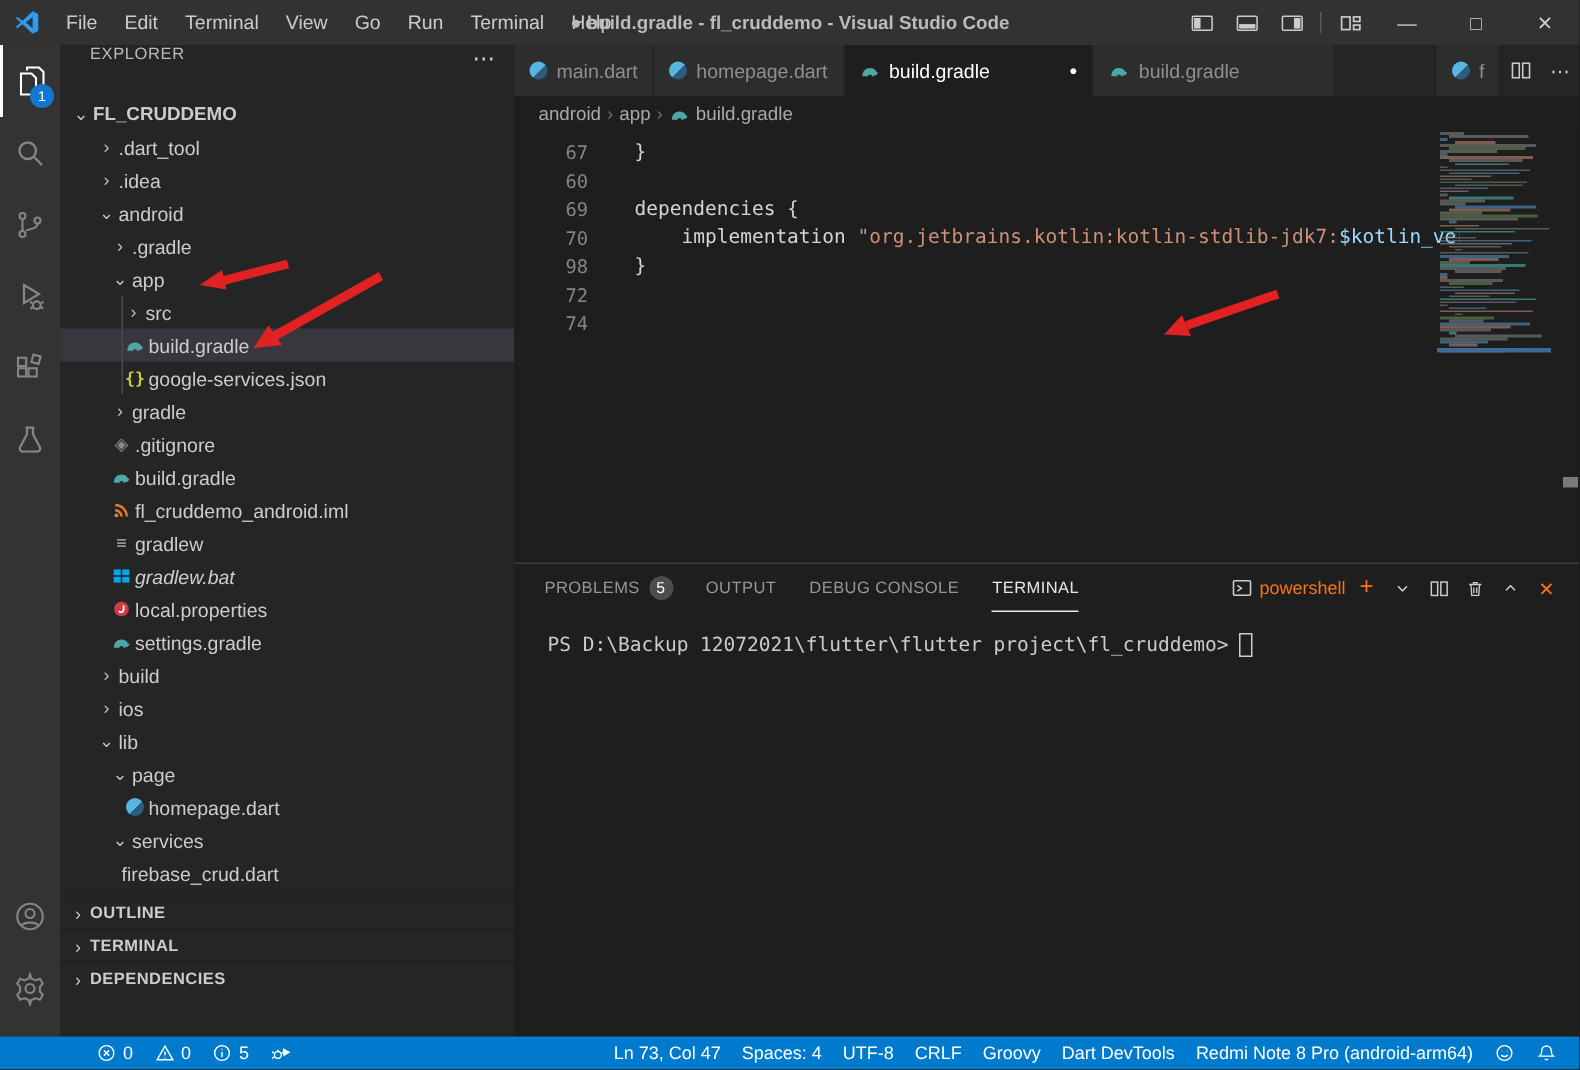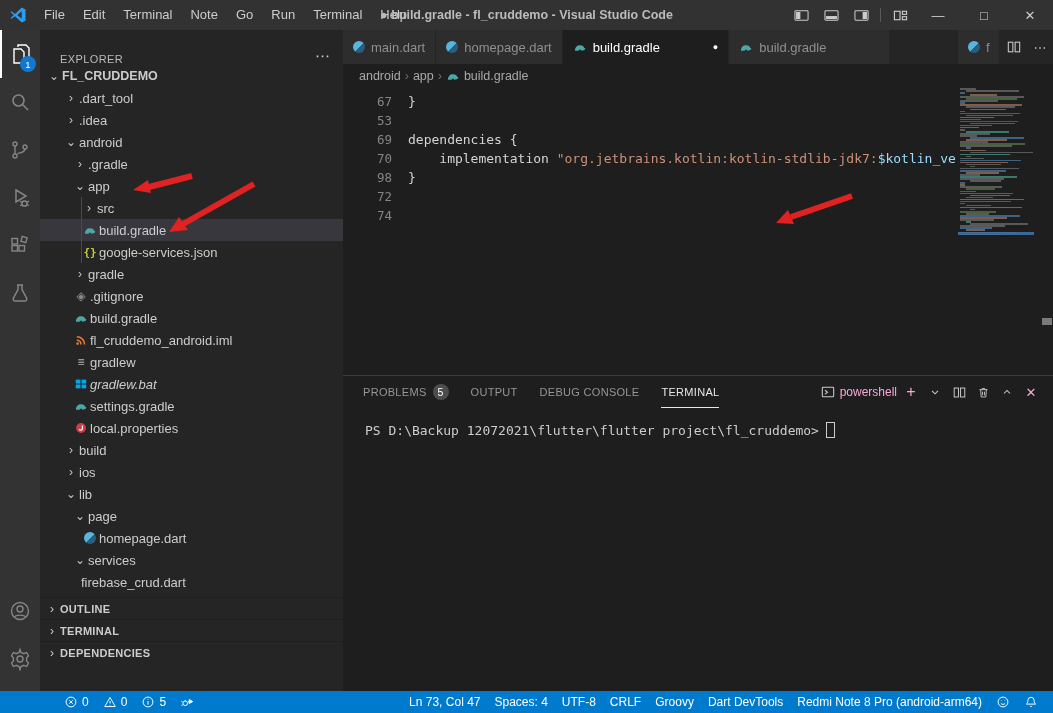--- a/index.html
+++ b/index.html
@@ -22,21 +22,21 @@
   #activitybar { position:absolute; left:0; top:30px; width:40px; height:661px; background:#333333; }
   .act-item { position:relative; width:40px; height:48px; display:flex; align-items:center; justify-content:center; color:#858585; }
   .act-item.active { color:#ffffff; border-left:2px solid #ffffff; }
   .act-item svg { width:24px; height:24px; }
   .act-badge { position:absolute; right:4px; bottom:6px; min-width:16px; height:16px; border-radius:9px;
     background:var(--badge,#007acc); color:#fff; font-size:9.5px; display:flex; align-items:center; justify-content:center; }
   #act-bottom { position:absolute; left:0; bottom:8px; width:40px; }
 
   
   #sidebar { position:absolute; left:40px; top:30px; width:303px; height:661px; background:#252526; overflow:hidden; }
-  #explorer-head { height:35px; display:flex; align-items:flex-end; padding:0 12px 0 20px; }
+  #explorer-head { height:35px; display:flex; align-items:flex-start; padding:0 12px 0 20px; }
   #explorer-title { font-size:11px; letter-spacing:.4px; color:#bbbbbb; flex:1; }
   #explorer-more { color:#cccccc; font-size:15px; letter-spacing:1px; }
   #tree { position:absolute; left:0; top:35px; width:303px; height:532px; overflow:hidden; }
   .row { height:22px; display:flex; align-items:center; white-space:nowrap; cursor:pointer; color:#cccccc; }
   .row.selected { background:#37373d; }
   .row .twist { width:16px; text-align:center; color:#c5c5c5; font-size:12px; flex:none; }
   .row .ficon { width:18px; flex:none; display:flex; align-items:center; justify-content:center; }
   .row .lbl { font-size:13px; }
   .row.root .lbl { font-weight:bold; font-size:12.5px; }
   .ic { width:14px; height:14px; }
@@ -65,21 +65,21 @@
     display:flex; align-items:center; justify-content:flex-end; color:#cccccc; }
   .ed-act { width:26px; display:flex; justify-content:center; align-items:center; }
   #breadcrumb { position:absolute; left:0; top:34px; width:710px; height:24px; display:flex; align-items:center;
     padding-left:16px; color:#a9a9a9; font-size:12.5px; background:#1e1e1e; }
   .crumb { margin-right:4px; display:flex; align-items:center; }
   .crumb .ficon { margin-right:4px; display:flex; }
   .crumb-sep { margin-right:4px; color:#6e6e6e; }
 
   #editor { position:absolute; left:0; top:58px; width:710px; height:287px; overflow:hidden;
     font-family:"DejaVu Sans Mono",monospace; font-size:13px; line-height:19px; padding-top:4px; }
-  .cl { display:flex; height:19px; }
+  .cl { display:flex; height:19px;gap:15px; }
   .cl .num { width:49px; text-align:right; color:#858585; flex:none; font-size:12.5px; }
   .cl.cur .num { color:#c6c6c6; }
   .cl .txt { margin-left:16px; width:550px; white-space:pre; overflow:hidden; position:relative; }
   .cl.cur .txt { box-shadow:0 1px 0 #323233, 0 -1px 0 #323233; }
   .seg-p { color:#d4d4d4; } .seg-s { color:#ce9178; } .seg-v { color:#9cdcfe; }
   .cursor-bar { display:inline-block; width:2px; height:16px; background:#f0f0f0; vertical-align:text-bottom; }
 
   #minimap { position:absolute; left:615px; top:58px; width:80px; height:287px; overflow:hidden; }
   .mm-line { position:absolute; height:1.5px; opacity:.55; }
   #mm-sel { position:absolute; left:0; width:76px; height:3px; background:#3f6fa5; opacity:.9; }
@@ -87,21 +87,21 @@
   #v-thumb { position:absolute; left:1px; top:230px; width:10px; height:7px; background:#9a9a9a; opacity:.75; }
 
   
   #panel { position:absolute; left:0; top:345px; width:710px; height:316px; background:#1e1e1e; border-top:1px solid #3c3c3c; }
   #panel-tabs { display:flex; align-items:center; height:32px; padding-left:20px; }
   .ptab { font-size:11px; letter-spacing:.3px; color:#969696; margin-right:22px; height:32px;
     display:flex; align-items:center; cursor:pointer; }
   .ptab.active { color:#e7e7e7; border-bottom:1px solid #e7e7e7; }
   .ptab .pbadge { margin-left:6px; min-width:16px; height:16px; border-radius:9px; background:#4d4d4d;
     color:#ffffff; font-size:10.5px; display:flex; align-items:center; justify-content:center; }
-  #panel-actions { position:absolute; right:10px; top:0; height:32px; display:flex; align-items:center; color:#f9a8d4; }
+  #panel-actions { position:absolute; right:10px; top:0; height:32px; display:flex; align-items:center; color:#f97316; }
   .p-act { width:24px; display:flex; justify-content:center; align-items:center; }
   #shell-pick { display:flex; align-items:center; margin-right:2px; }
   #shell-label { font-size:12px; margin-left:5px; }
   #term-content { padding:14px 0 0 22px; font-family:"DejaVu Sans Mono",monospace; font-size:13px; color:#cccccc; white-space:pre; display:flex; align-items:center; }
   #term-cursor { display:inline-block; width:9px; height:16px; border:1px solid #cccccc; margin-left:7px; }
 
   
   #statusbar { position:absolute; left:0; top:691px; width:1053px; height:22px; background:var(--statusbar,#007acc);
     color:#ffffff; display:flex; align-items:center; font-size:12px; }
   #status-left { display:flex; align-items:center; margin-left:57px; flex:1; }
@@ -119,21 +119,21 @@
 <div id="app">
 
   <div id="titlebar">
     <svg id="vscode-logo" viewBox="0 0 24 24">
       <path fill="#2c9bf0" d="M17 2 8 10.5 3.5 7 2 8l4.5 4L2 16l1.5 1L8 13.5 17 22l5-2.5v-15L17 2zm0 5v10l-6-5 6-5z"></path>
     </svg>
     <div id="menubar" style="display:flex;">
         <div class="menu-item">File</div>
         <div class="menu-item">Edit</div>
         <div class="menu-item">Terminal</div>
-        <div class="menu-item">Note</div>
+        <div class="menu-item">View</div>
         <div class="menu-item">Go</div>
         <div class="menu-item">Run</div>
         <div class="menu-item">Terminal</div>
         <div class="menu-item">Help</div>
       </div>
     <div id="window-title">
       <span>●</span>
       <span>build.gradle - fl_cruddemo - Visual Studio Code</span>
     </div>
     <div id="title-right">
@@ -321,33 +321,33 @@
               <rect x="8.6" y="3" width="5.4" height="4.4"></rect>
               <rect x="2" y="8.6" width="5.4" height="4.4"></rect>
               <rect x="8.6" y="8.6" width="5.4" height="4.4"></rect>
             </svg>
           </span>
           <span class="lbl">gradlew.bat</span>
         </div>
         <div class="row" style="padding-left: 32px;">
           <span class="ficon">
             <svg class="ic" viewBox="0 0 16 16">
-              <path fill="#4ba8a6" d="M2.2 12.3c.1-3.9 2.3-6.2 5.8-6.2 2.4 0 4 1 4.7 2.7l1.5.9-1 1.4c-.6.8-1.5.9-2.1.3l-.2 1h-1.6v-1.2H6.7v1.1H2.2z"></path>
-            </svg>
-          </span>
-          <span class="lbl">settings.gradle</span>
-        </div>
-        <div class="row" style="padding-left: 32px;">
-          <span class="ficon">
-            <svg class="ic" viewBox="0 0 16 16">
               <circle cx="8" cy="8" r="5.6" fill="#cc3e44"></circle>
               <path d="M9.6 5.2v3.4a1.9 1.9 0 0 1-3.6.8" stroke="#fff" stroke-width="1.3" fill="none"></path>
             </svg>
           </span>
           <span class="lbl">local.properties</span>
+        </div>
+        <div class="row" style="padding-left: 32px;">
+          <span class="ficon">
+            <svg class="ic" viewBox="0 0 16 16">
+              <path fill="#4ba8a6" d="M2.2 12.3c.1-3.9 2.3-6.2 5.8-6.2 2.4 0 4 1 4.7 2.7l1.5.9-1 1.4c-.6.8-1.5.9-2.1.3l-.2 1h-1.6v-1.2H6.7v1.1H2.2z"></path>
+            </svg>
+          </span>
+          <span class="lbl">settings.gradle</span>
         </div>
         <div class="row" style="padding-left: 23px;">
           <span class="twist">›</span>
           <span class="lbl">build</span>
         </div>
         <div class="row" style="padding-left: 23px;">
           <span class="twist">›</span>
           <span class="lbl">ios</span>
         </div>
         <div class="row" style="padding-left: 23px;">
@@ -458,21 +458,21 @@
           <span>build.gradle</span>
         </span>
       </div>
 
     <div id="editor">
         <div class="cl">
           <span class="num">67</span>
           <span class="txt"><span class="seg-p">}</span></span>
         </div>
         <div class="cl">
-          <span class="num">53</span>
+          <span class="num">60</span>
           <span class="txt"></span>
         </div>
         <div class="cl">
           <span class="num">69</span>
           <span class="txt"><span class="seg-p">dependencies {</span></span>
         </div>
         <div class="cl">
           <span class="num">70</span>
           <span class="txt"><span class="seg-p">    implementation </span><span class="seg-s">"org.jetbrains.kotlin:kotlin-stdlib-jdk7:</span><span class="seg-v">$kotlin_version"</span></span>
         </div>

